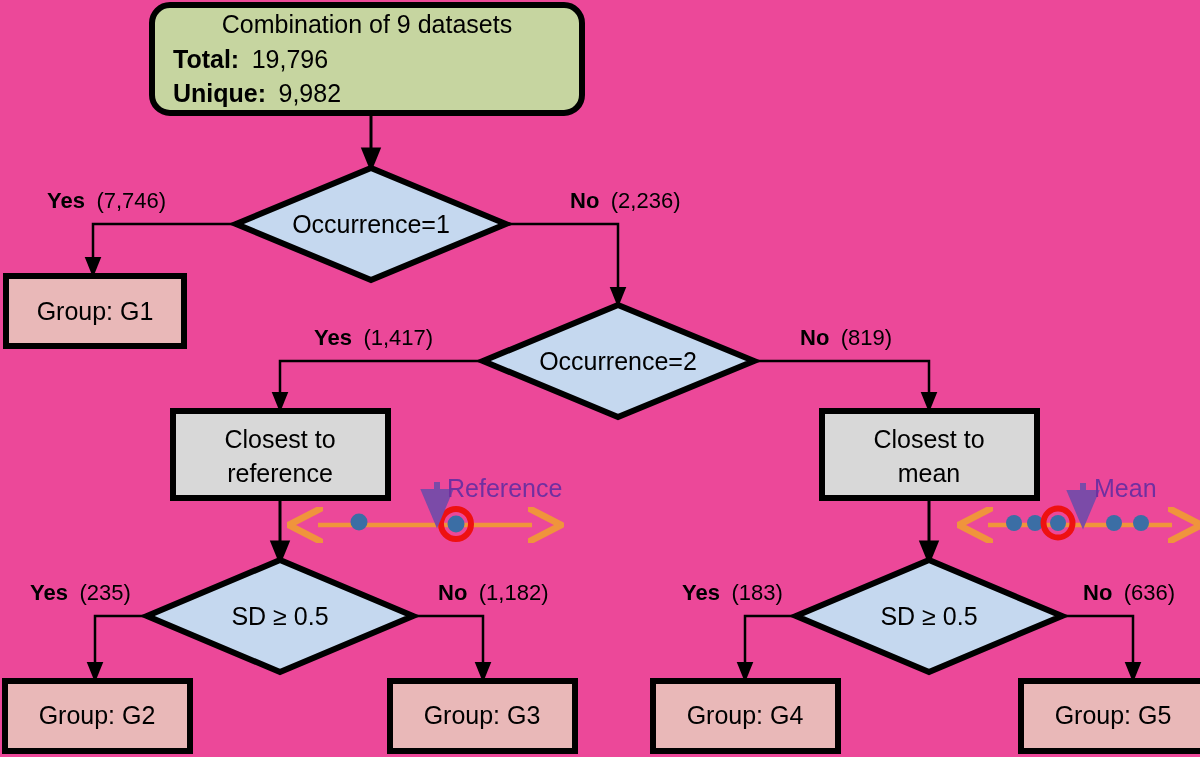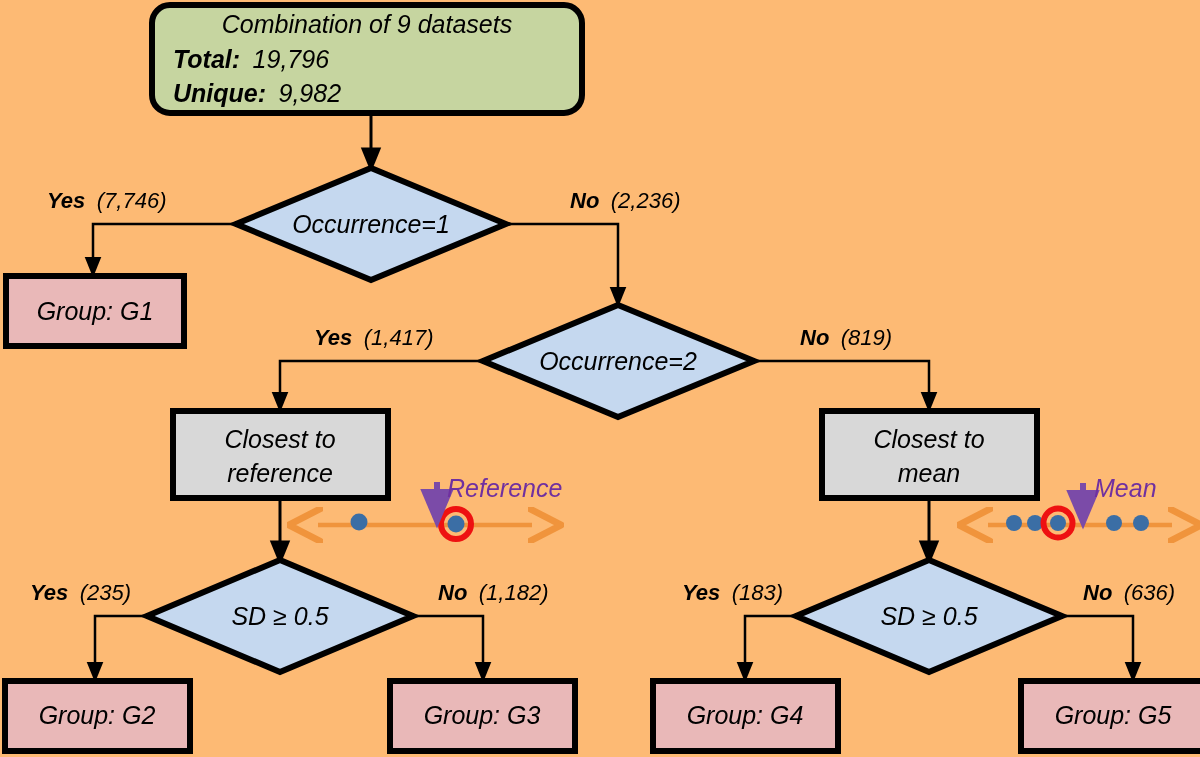--- a/index.html
+++ b/index.html
@@ -7,23 +7,22 @@
     padding: 0;
     background: #ffffff;
   }
   body {
     font-family: "Liberation Sans", sans-serif;
   }
   #flowchart-root {
     position: relative;
     width: 1200px;
     height: 757px;
-    background: #fdba74;
+    background: #ec4899;
     overflow: hidden;
-    font-style: italic;
   }
   #flow-svg {
     position: absolute;
     left: 0;
     top: 0;
     width: 1200px;
     height: 757px;
   }
   .node-text {
     font-family: "Liberation Sans", sans-serif;

